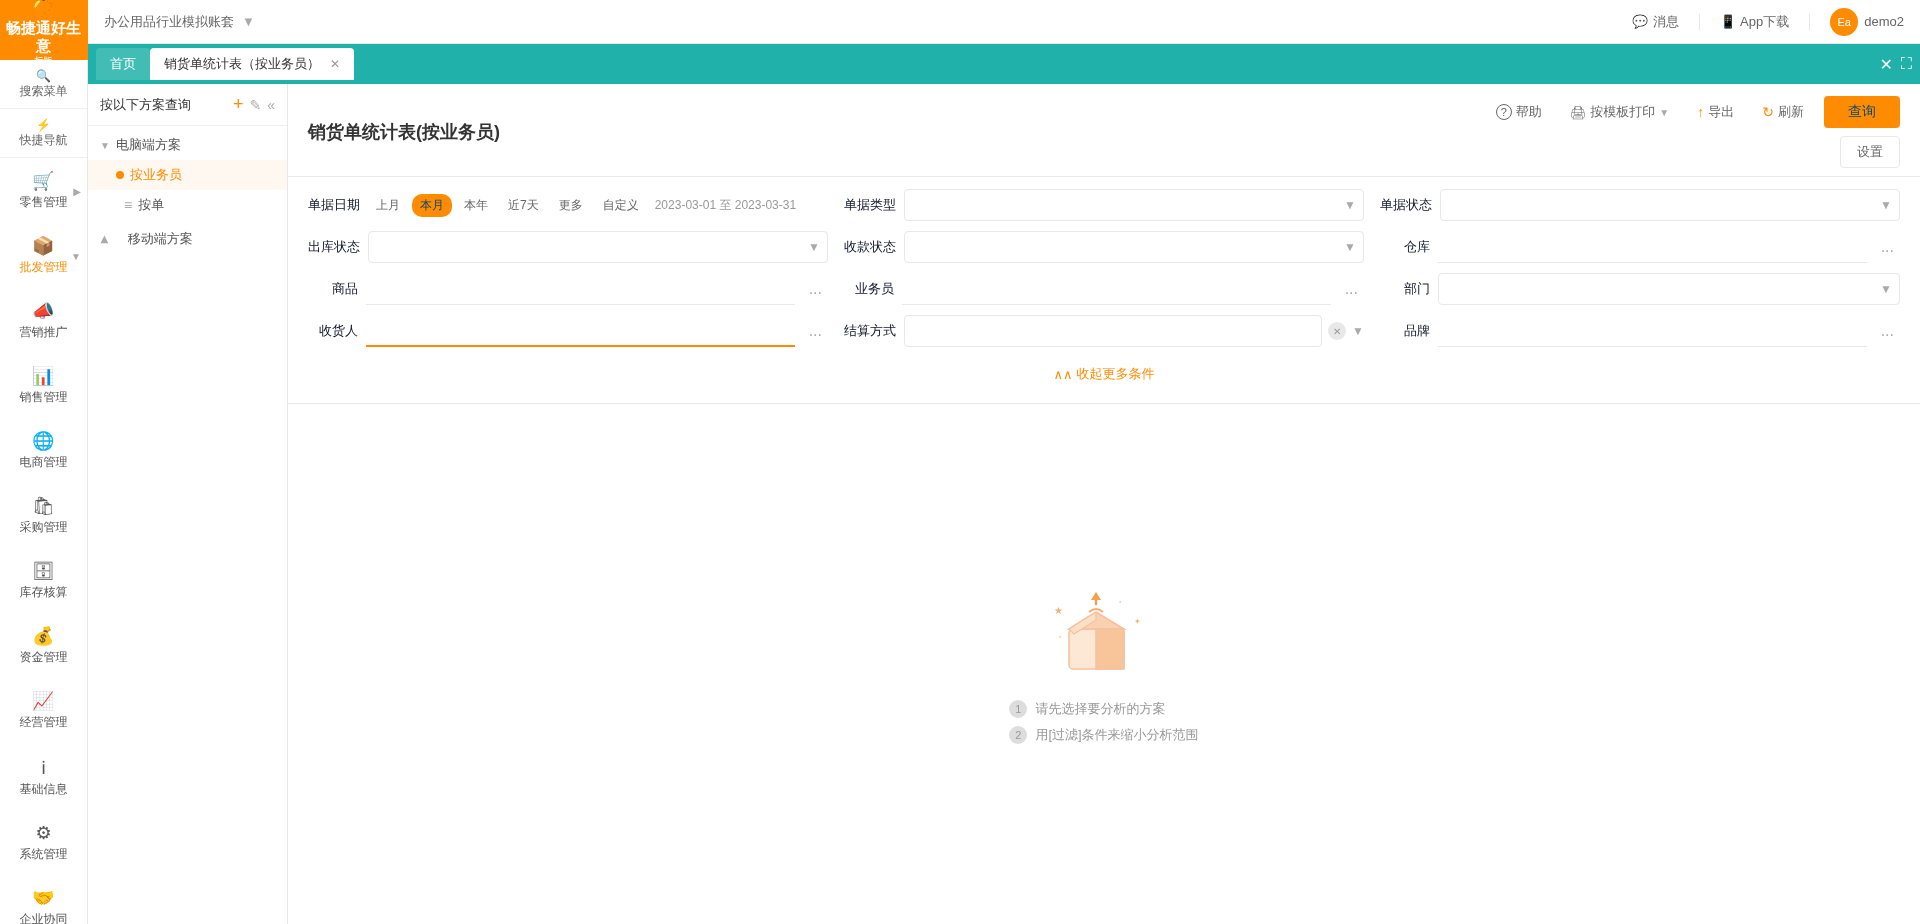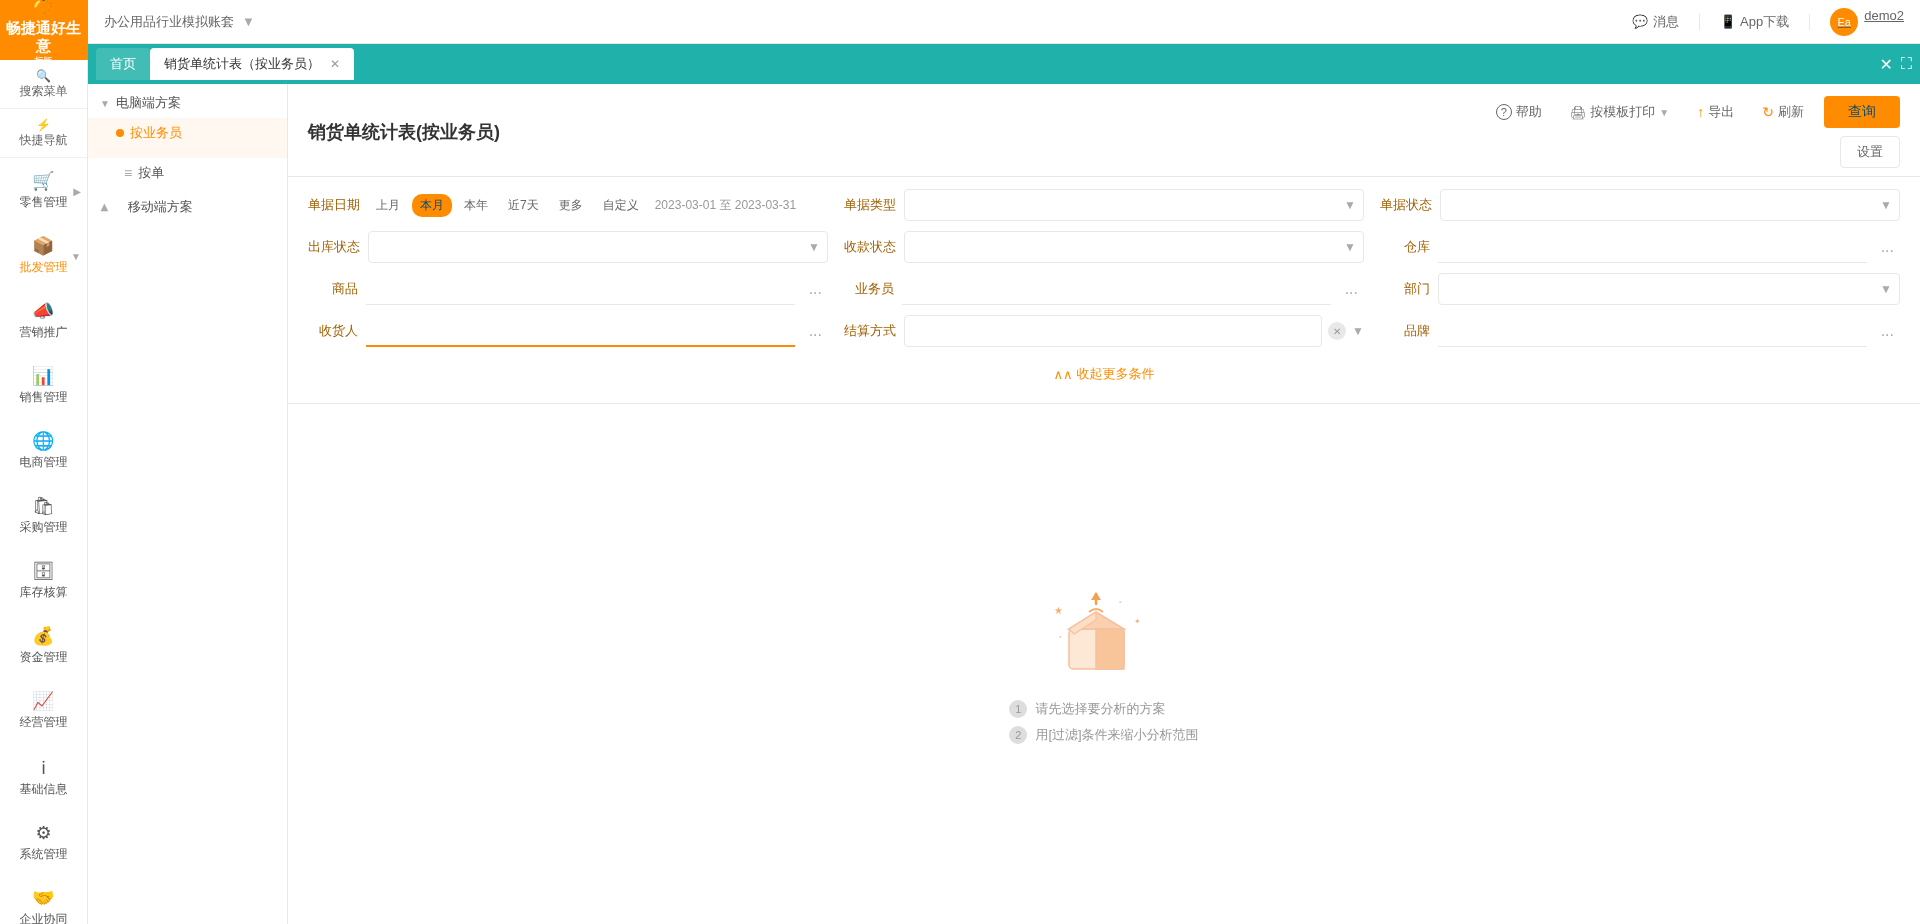--- a/index.html
+++ b/index.html
@@ -21,21 +21,21 @@
 
     
     .main { flex: 1; display: flex; flex-direction: column; overflow: hidden; }
 
     
     .topbar { height: 44px; background: #fff; display: flex; align-items: center; justify-content: space-between; padding: 0 16px; border-bottom: 1px solid #e8e8e8; flex-shrink: 0; }
     .topbar-left { display: flex; align-items: center; gap: 8px; color: #666; font-size: 13px; }
     .topbar-right { display: flex; align-items: center; gap: 16px; color: #666; font-size: 13px; }
     .topbar-right .msg { display: flex; align-items: center; gap: 4px; cursor: pointer; }
     .topbar-right .app { display: flex; align-items: center; gap: 4px; cursor: pointer; }
-    .topbar-right .user { display: flex; align-items: flex-start; gap: 6px; cursor: pointer; text-decoration: underline; }
+    .topbar-right .user { display: flex; align-items: center; gap: 6px; cursor: pointer; }
     .avatar { width: 28px; height: 28px; border-radius: 50%; background: #ff8c00; display: flex; align-items: center; justify-content: center; color: #fff; font-size: 12px; overflow: hidden; }
 
     
     .tabbar { height: 40px; background: #20b2aa; display: flex; align-items: center; padding: 0 8px; gap: 0; flex-shrink: 0; }
     .tab { height: 32px; display: flex; align-items: center; padding: 0 14px; font-size: 13px; cursor: pointer; border-radius: 4px 4px 0 0; color: rgba(255,255,255,0.85); gap: 6px; }
     .tab.active { background: #fff; color: #333; }
     .tab.home { background: rgba(255,255,255,0.15); color: #fff; }
     .tab .close { font-size: 12px; color: #999; cursor: pointer; margin-left: 4px; }
     .tab-expand { margin-left: auto; display: flex; align-items: center; gap: 8px; }
     .tab-expand span { color: #fff; font-size: 16px; cursor: pointer; }
@@ -44,21 +44,21 @@
     .page-container { flex: 1; display: flex; overflow: hidden; background: #f5f5f5; }
 
     
     .left-panel { width: 200px; background: #fff; border-right: 1px solid #e8e8e8; padding: 0; flex-shrink: 0; overflow-y: auto; }
     .left-panel-header { padding: 10px 12px; font-size: 13px; color: #333; display: flex; align-items: center; justify-content: space-between; border-bottom: 1px solid #f0f0f0; }
     .left-panel-header .actions { display: flex; gap: 6px; align-items: center; }
     .left-panel-header .actions span { color: #aaa; cursor: pointer; font-size: 14px; }
     .scheme-section { padding: 4px 0; }
     .scheme-group { padding: 6px 12px; display: flex; align-items: center; gap: 6px; cursor: pointer; color: #555; font-size: 13px; }
     .scheme-group .arrow { font-size: 10px; color: #aaa; }
-    .scheme-item { padding: 6px 12px 16px 28px; display: flex; align-items: center; gap: 6px; cursor: pointer; font-size: 13px; color: #555; }
+    .scheme-item { padding: 6px 12px 6px 28px; display: flex; align-items: center; gap: 6px; cursor: pointer; font-size: 13px; color: #555; }
     .scheme-item.active { color: #ff8c00; background: #fff8f0; }
     .scheme-item.active .dot { background: #ff8c00; }
     .dot { width: 8px; height: 8px; border-radius: 50%; background: #ccc; flex-shrink: 0; }
     .scheme-sub { padding: 6px 12px 6px 36px; display: flex; align-items: center; gap: 6px; cursor: pointer; font-size: 13px; color: #555; }
     .scheme-sub .sub-icon { font-size: 14px; color: #aaa; }
     .mobile-section { padding: 0; }
     .mobile-group { padding: 6px 12px; display: flex; align-items: center; gap: 20px; cursor: pointer; color: #555; font-size: 13px; }
     .mobile-group .arrow { font-size: 10px; color: #aaa; transform: rotate(-90deg); }
 
     
@@ -70,21 +70,21 @@
     .page-actions { display: flex; align-items: center; gap: 12px; }
     .page-action-btn { display: flex; align-items: center; gap: 4px; font-size: 13px; color: #666; cursor: pointer; padding: 4px 8px; }
     .query-btn { background: #ff8c00; color: #0c4a6e; border: none; border-radius: 4px; padding: 7px 24px; font-size: 14px; cursor: pointer; }
     .settings-btn { border: 1px solid #e8e8e8; background: #fff; color: #666; border-radius: 4px; padding: 6px 16px; font-size: 13px; cursor: pointer; margin-top: 4px; }
 
     
     .filter-area { background: #fff; padding: 12px 20px; border-bottom: 1px solid #e8e8e8; flex-shrink: 0; }
     .filter-row { display: flex; align-items: center; gap: 16px; margin-bottom: 10px; }
     .filter-row:last-child { margin-bottom: 0; }
     .filter-item { display: flex; align-items: center; gap: 8px; flex: 1; }
-    .filter-label { color: #a16207; font-size: 13px; white-space: nowrap; min-width: 50px; text-align: right; }
+    .filter-label { color: #0f172a; font-size: 13px; white-space: nowrap; min-width: 50px; text-align: right; }
     .filter-input { flex: 1; height: 32px; border: 1px solid #e8e8e8; border-radius: 4px; padding: 0 10px; font-size: 13px; outline: none; color: #333; }
     .filter-select-wrap { flex: 1; position: relative; display: flex; align-items: center; }
     .filter-select-wrap select { flex: 1; height: 32px; border: 1px solid #e8e8e8; border-radius: 4px; padding: 0 28px 0 10px; font-size: 13px; outline: none; color: #333; background: #fff; appearance: none; }
     .filter-select-wrap .chevron { position: absolute; right: 8px; color: #aaa; font-size: 12px; pointer-events: none; }
     .filter-dots { color: #aaa; font-size: 16px; cursor: pointer; padding: 0 6px; }
     .date-filter { display: flex; align-items: center; gap: 4px; }
     .date-tab { padding: 3px 8px; font-size: 12px; border-radius: 3px; cursor: pointer; color: #666; }
     .date-tab.active { background: #ff8c00; color: #0c4a6e; border-radius: 10px; }
     .date-range { font-size: 12px; color: #999; margin-left: 4px; }
     .x-btn { width: 18px; height: 18px; border-radius: 50%; background: #e8e8e8; display: flex; align-items: center; justify-content: center; font-size: 10px; color: #999; cursor: pointer; }
@@ -210,20 +210,28 @@
     </div>
     <div class="tab-expand">
       <span title="关闭">✕</span>
       <span title="展开">⛶</span>
     </div>
   </div>
 
   <div class="page-container">
 
     <div class="left-panel">
+      <div class="left-panel-header">
+        <span>按以下方案查询</span>
+        <div class="actions">
+          <span style="color:#ff8c00;font-size:18px;font-weight:300;">+</span>
+          <span>✎</span>
+          <span>«</span>
+        </div>
+      </div>
       <div class="scheme-section">
         <div class="scheme-group">
           <span class="arrow">▼</span>
           <span>电脑端方案</span>
         </div>
         <div class="scheme-item active">
           <div class="dot"></div>
           <span>按业务员</span>
         </div>
         <div class="scheme-sub">

